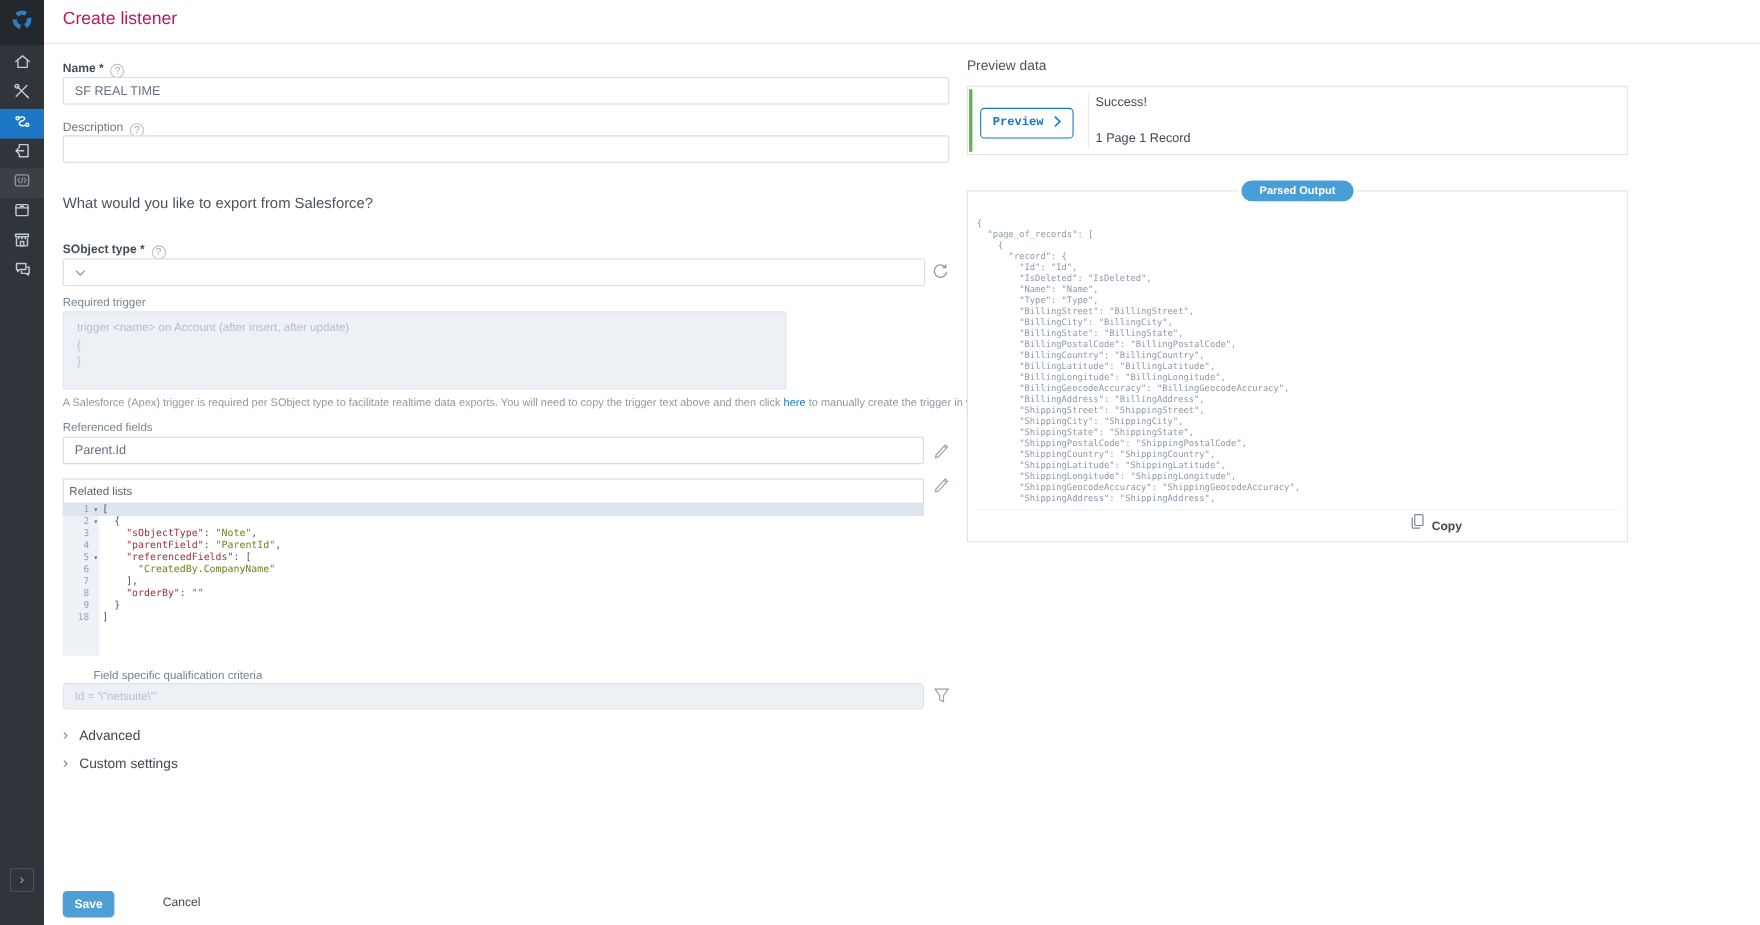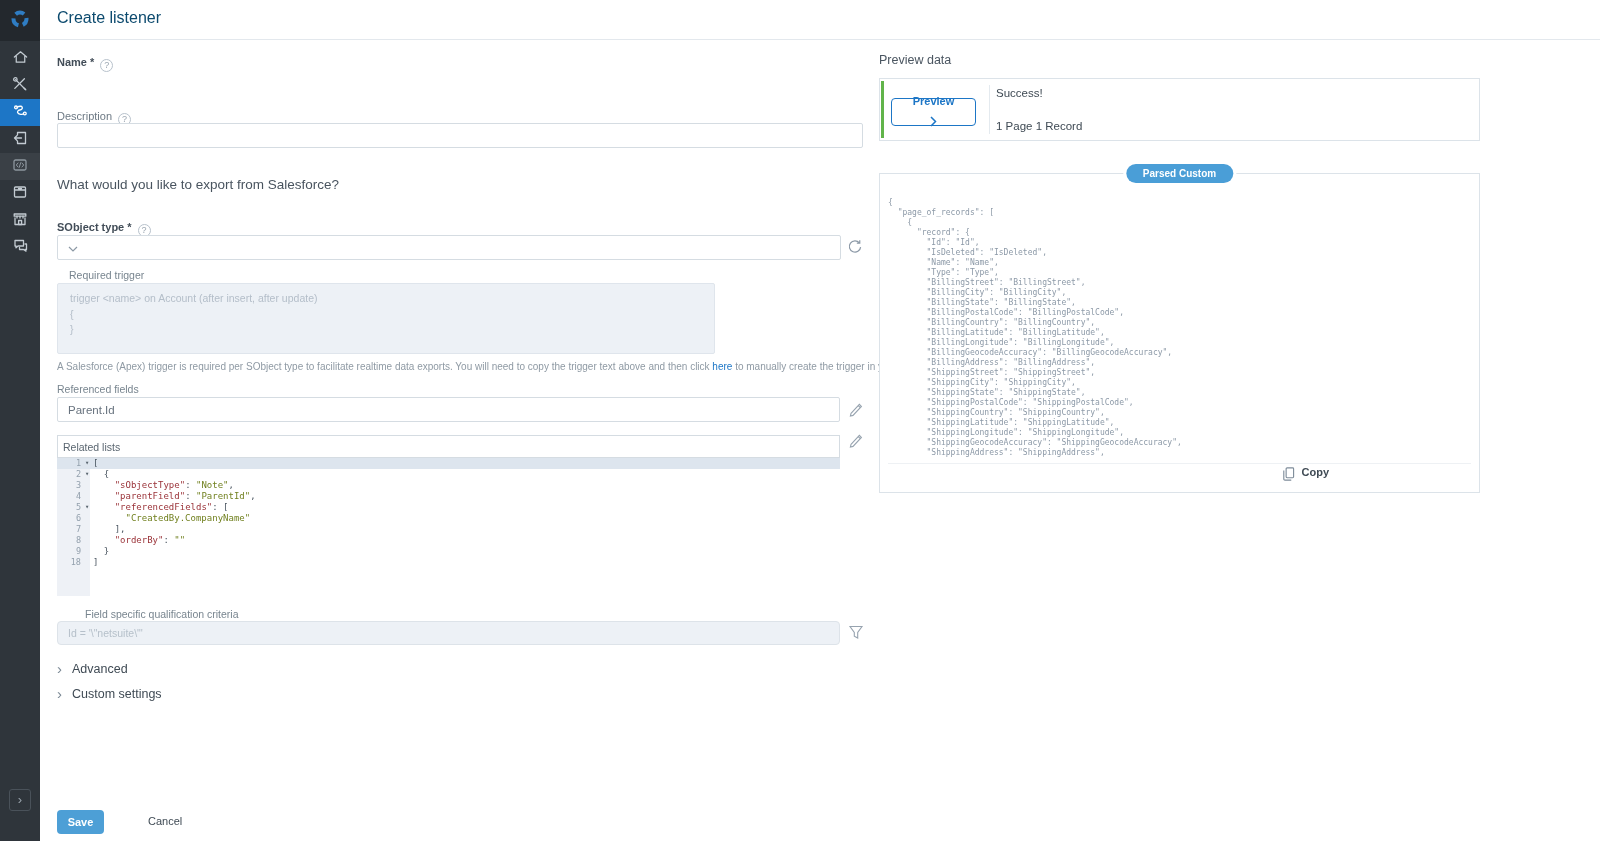--- a/index.html
+++ b/index.html
@@ -15,21 +15,21 @@
   .nav-item { height:27px; display:flex; align-items:center; justify-content:center; cursor:pointer; }
   .nav-item.active { background:#1d76c6; }
   .nav-item.alt { background:#3a4046; }
   .nav-item svg { stroke:#c3cbd2; fill:none; stroke-width:1.3; stroke-linecap:round; stroke-linejoin:round; }
   .nav-item.active svg { stroke:#ffffff; }
   .nav-item.alt svg { stroke:#8d969e; }
   .expand-btn { position:absolute; left:9px; bottom:30px; width:22px; height:22px; border:1px solid #4a525a;
     border-radius:3px; color:#99a3ac; font-size:13px; line-height:19px; text-align:center; cursor:pointer; }
   
   .header { position:absolute; left:40px; top:0; width:1560px; height:40px; background:#fff; border-bottom:1px solid #e3e8ed; }
-  .page-title { position:absolute; left:17px; top:9px; font-size:16px; color:#0c4a6e; }
+  .page-title { position:absolute; left:17px; top:9px; font-size:16px; color:#be185d; }
   
   .col-left { position:absolute; left:57px; top:40px; width:810px; }
   .field-label { font-size:11px; font-weight:bold; color:#424d58; }
   .field-label.light { font-weight:normal; color:#78858f; font-size:10.5px; }
   .help-icon { display:inline-block; width:13px; height:13px; border:1px solid #b8c2cc; border-radius:50%;
     color:#9aa5b0; font-size:9px; line-height:11px; text-align:center; margin-left:6px; vertical-align:-2px;
     font-weight:normal; cursor:pointer; }
   .text-input { border:1px solid #d5dce2; border-radius:2px; background:#fff; height:25px; width:100%;
     font-size:11.5px; color:#67727e; padding:0 10px; font-family:"Liberation Sans", sans-serif; outline:none; }
   .abs { position:absolute; }
@@ -61,32 +61,32 @@
     color:#fff; font-size:11px; font-weight:bold; font-family:"Liberation Sans", sans-serif; cursor:pointer; }
   .cancel-btn { position:absolute; left:63px; font-size:11px; font-weight:normal; color:#3f4a54; cursor:pointer;margin-left:28px; }
   .edit-pencil, .funnel-icon, .refresh-icon { position:absolute; cursor:pointer; }
   
   .col-right { position:absolute; left:879px; top:40px; width:601px; }
   .panel-title { font-size:12.5px; color:#4a5560; position:absolute; left:0; top:13px; }
   .success-card { position:absolute; left:0; top:38px; width:601px; height:63px; border:1px solid #dce3e9; background:#fff; }
   .green-bar { position:absolute; left:1px; top:2px; bottom:2px; width:3px; background:#61b44a; }
   .preview-btn { position:absolute; left:11px; top:19px; width:85px; height:28px; border:1px solid #1d76c6;
     border-radius:4px; background:#fff; color:#1d76c6; font-size:11px; font-weight:bold;
-    font-family:Liberation Sans, sans-serif; cursor:pointer; display:flex; align-items:center; justify-content:center; gap:9px;flex-direction:column; }
+    font-family:Liberation Mono, monospace; cursor:pointer; display:flex; align-items:center; justify-content:center; gap:9px; }
   .v-divider { position:absolute; left:109px; top:6px; bottom:6px; width:1px; background:#e4eaef; }
   .status-text { position:absolute; left:116px; top:8px; font-size:11.5px; color:#3f4a54; }
   .result-text { position:absolute; left:116px; top:41px; font-size:11.5px; color:#3f4a54; }
   .parsed-panel { position:absolute; left:0; top:133px; width:601px; height:320px; border:1px solid #dce3e9; background:#fff; }
   .parsed-pill { position:absolute; left:50%; transform:translateX(-50%); top:-10px; height:19px; padding:0 17px;
     background:#4a9ed7; border-radius:10px; color:#fff; font-size:10px; font-weight:bold; line-height:19px;
     box-shadow:0 0 0 3px #ffffff; cursor:pointer; white-space:nowrap; }
   .parsed-json { position:absolute; left:8px; top:24px; font-family:"DejaVu Sans Mono", monospace;
     font-size:8px; line-height:10px; color:#8c99a7; white-space:pre; }
   .json-sep { position:absolute; left:8px; right:8px; top:289px; height:1px; background:#eef1f4; }
-  .copy-btn { position:absolute; right:150px; top:292px; display:flex; align-items:flex-start; gap:7px;
+  .copy-btn { position:absolute; right:150px; top:292px; display:flex; align-items:flex-end; gap:7px;
     font-size:11px; font-weight:bold; color:#3f4a54; cursor:pointer; }
 </style>
 </head>
 <body>
 
 <div class="sidebar">
   <div class="logo-cell">
     <span>
       <svg width="20" height="20" viewBox="0 0 20 20">
           <circle cx="10" cy="10" r="6.5" fill="none" stroke="#2f7dc3" stroke-width="4" stroke-dasharray="9 4.6" stroke-dashoffset="2"></circle>
@@ -151,20 +151,21 @@
 
 <div class="header">
   <div class="page-title">Create listener</div>
 </div>
 
 <div class="col-left">
 
   <div class="abs" style="left:0; top:12px;">
     <span class="field-label">Name *</span><span class="help-icon">?</span>
   </div>
+  <input class="text-input abs" style="left: 0px; top: 30px; width: 806px;" value="SF REAL TIME">
 
   <div class="abs" style="left:0; top:66px;">
     <span class="field-label" style="font-weight:normal; color:#6d7984; font-size:11px;">Description</span><span class="help-icon">?</span>
   </div>
   <input class="text-input abs" style="left: 0px; top: 83px; width: 806px;" value="">
 
   <div class="abs" style="left:0; top:137px; font-size:13.5px; color:#49545f;">What would you like to export from Salesforce?</div>
 
   <div class="abs" style="left:0; top:177px;">
     <span class="field-label">SObject type *</span><span class="help-icon">?</span>
@@ -174,21 +175,21 @@
           <path d="M1 1 L5 5 L9 1" fill="none" stroke="#8c99a5" stroke-width="1.2"></path>
         </svg></span>
   </div>
   <span class="refresh-icon" style="left:790px; top:199px;">
     <svg width="15" height="15" viewBox="0 0 16 16">
         <path d="M13.2 4.2 A6 6 0 1 0 14.5 8.6" fill="none" stroke="#8b98a6" stroke-width="1.3"></path>
         <path d="M13.6 1.4 V4.5 H10.5" fill="none" stroke="#8b98a6" stroke-width="1.3"></path>
       </svg>
   </span>
 
-  <div class="abs field-label light" style="left:12px; top:229px;">Required trigger</div>
+  <div class="abs field-label light" style="left:0; top:229px;">Required trigger</div>
   <div class="trigger-block abs" style="left:0; top:243px; width:658px; height:71px;">
     <div>trigger &lt;name&gt; on Account (after insert, after update)</div>
     <div>{</div>
     <div>}</div>
   </div>
   <div class="note abs" style="left:0; top:321px;"><span>A Salesforce (Apex) trigger is required per SObject type to facilitate realtime data exports. You will need to copy the trigger text above and then click </span><a>here</a><span> to manually create the trigger in your Salesforce account.</span></div>
 
   <div class="abs field-label light" style="left:0; top:343px;">Referenced fields</div>
   <input class="text-input abs" style="left: 0px; top: 357px; width: 783px;" value="Parent.Id">
   <span class="edit-pencil" style="left:791px; top:361px;">
@@ -290,21 +291,21 @@
       <span><svg width="7" height="11" viewBox="0 0 7 11">
             <path d="M1 1 L5.5 5.5 L1 10" fill="none" stroke="#1d76c6" stroke-width="1.5"></path>
           </svg></span>
     </button>
     <div class="v-divider"></div>
     <div class="status-text">Success!</div>
     <div class="result-text">1 Page 1 Record</div>
   </div>
 
   <div class="parsed-panel">
-    <div class="parsed-pill">Parsed Custom</div>
+    <div class="parsed-pill">Parsed Output</div>
     <div class="parsed-json">{
   "page_of_records": [
     {
       "record": {
         "Id": "Id",
         "IsDeleted": "IsDeleted",
         "Name": "Name",
         "Type": "Type",
         "BillingStreet": "BillingStreet",
         "BillingCity": "BillingCity",

